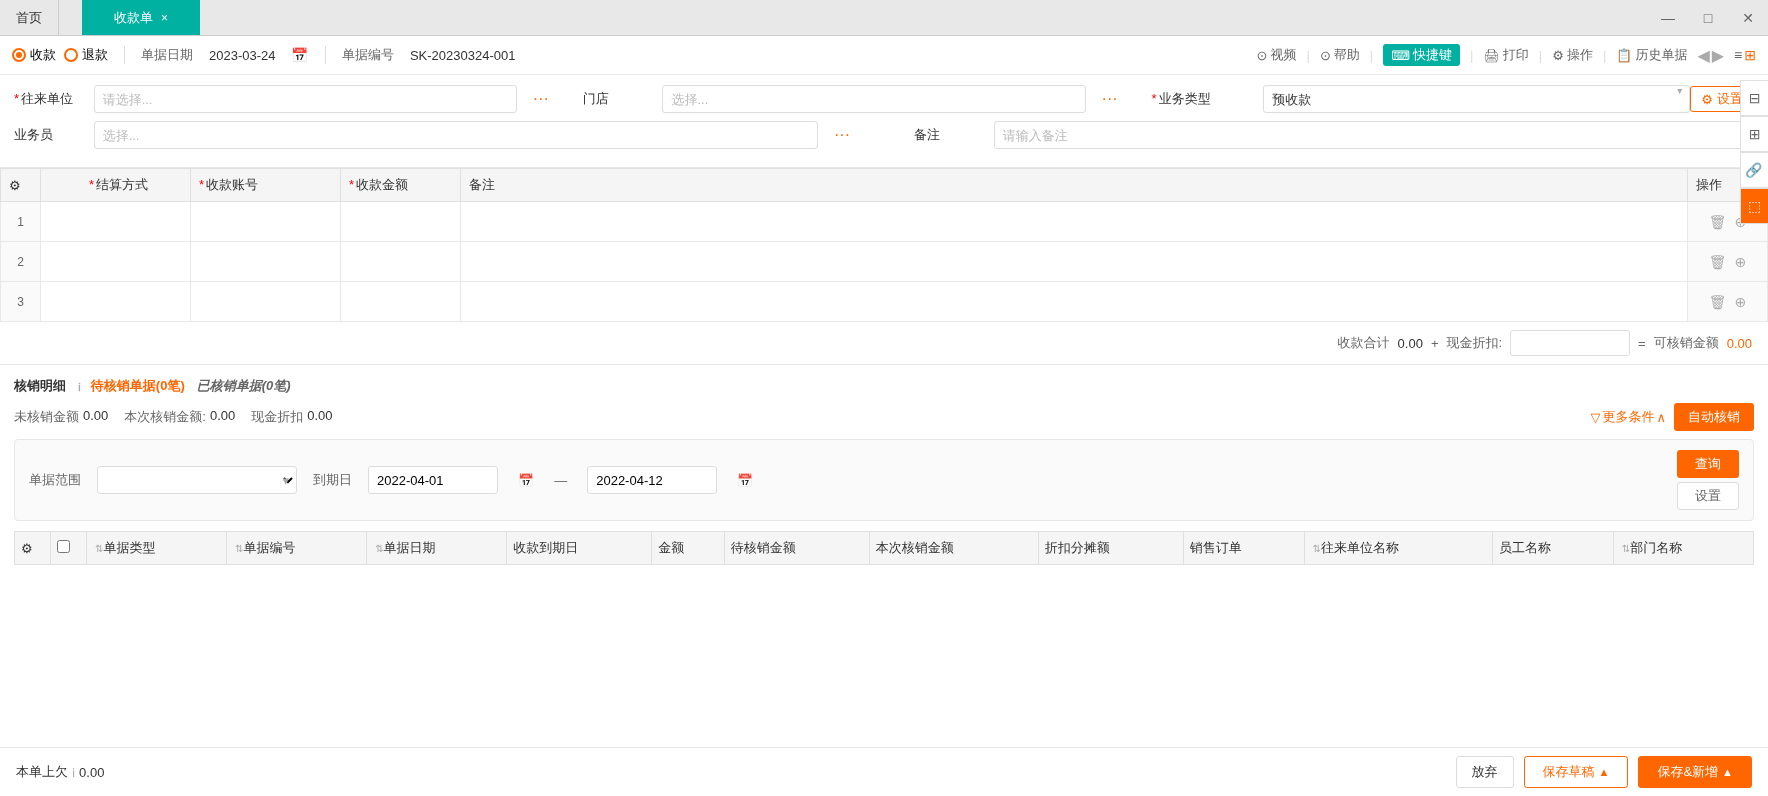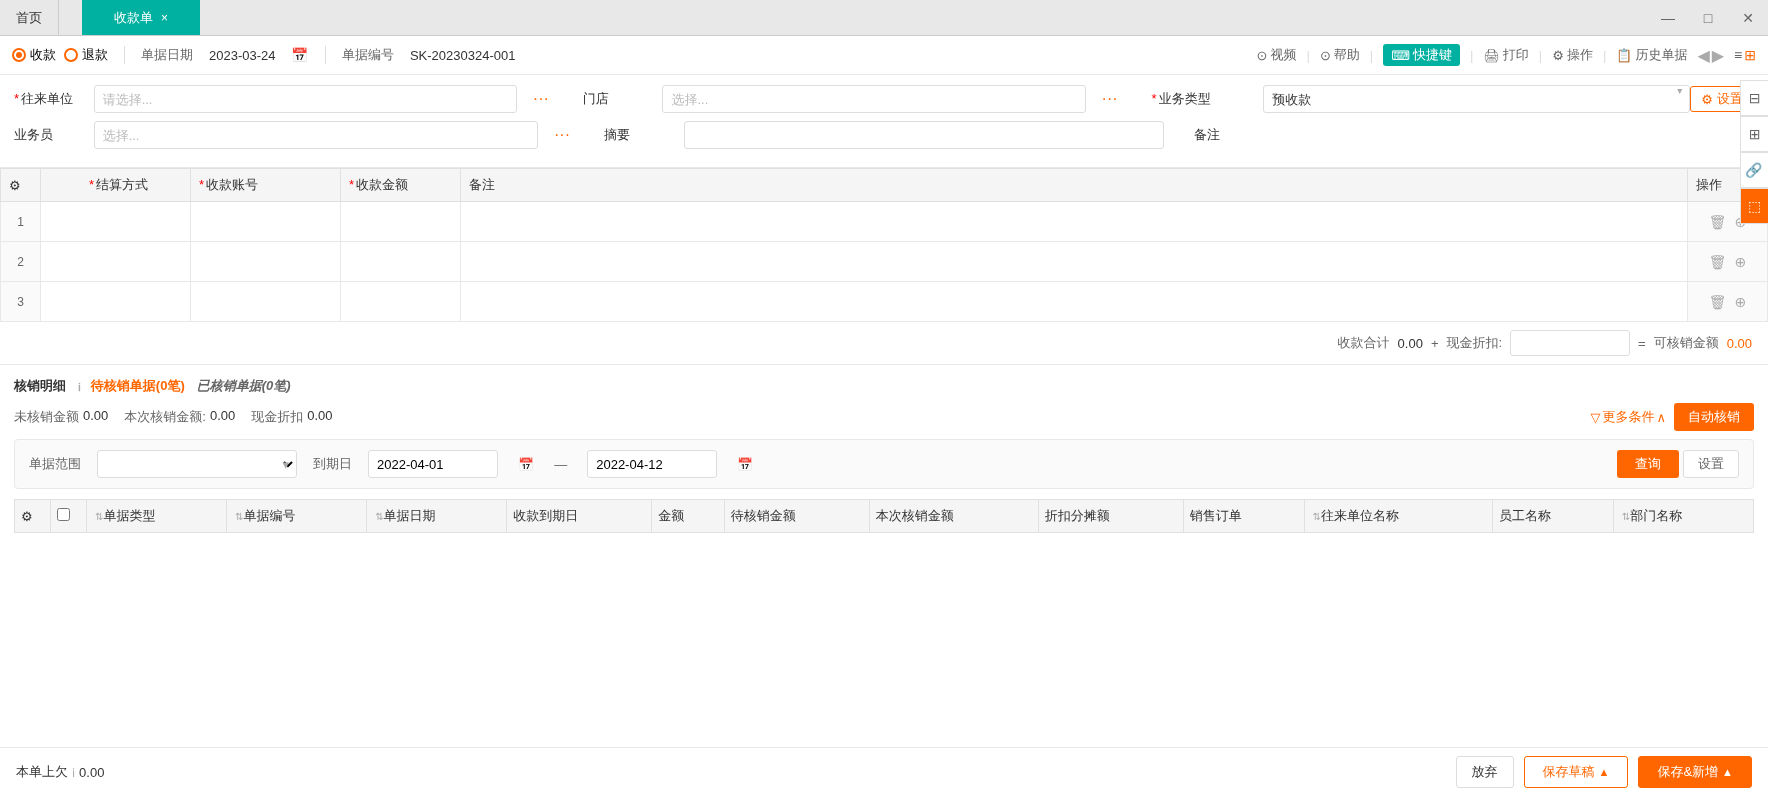--- a/index.html
+++ b/index.html
@@ -117,21 +117,21 @@
     .date-cal { color: #aaa; cursor: pointer; margin-left: 4px; }
     .date-sep { color: #666; margin: 0 4px; }
     .query-btn {
       background: #f60; color: #fff; border: none; padding: 5px 18px;
       border-radius: 3px; cursor: pointer; font-size: 13px; margin-left: auto;
     }
     .setting-btn2 {
       background: #fff; color: #666; border: 1px solid #ddd; padding: 4px 14px;
       border-radius: 3px; cursor: pointer; font-size: 13px;
     }
-    .filter-actions { display: flex; flex-direction: row; gap: 4px; margin-left: auto; }
+    .filter-actions { display: flex; flex-direction: column; gap: 4px; margin-left: auto; }
 
     
     .bottom-table { width: 100%; border-collapse: collapse; font-size: 12px; }
     .bottom-table th {
       background: #f5f5f5; border: 1px solid #e0e0e0; padding: 7px 6px;
       color: #333; font-weight: 500; text-align: left; white-space: nowrap;
     }
     .sort-icon { color: #aaa; font-size: 10px; margin-left: 2px; }
 
     
@@ -284,29 +284,25 @@
       </div>
     </div>
     <div class="form-row">
       <div class="form-field">
         <span class="field-label">业务员</span>
         &nbsp;
         <input class="field-input" type="text" style="width: 260px;" placeholder="选择...">
         <span class="more-btn">···</span>
       </div>
       <div style="flex:0 0 30px"></div>
-      <div class="form-field">
-        <span class="field-label">摘要</span>
-        &nbsp;
-        <input class="field-input" type="text" style="width: 240px;">
-      </div>
       <div style="flex:0 0 30px"></div>
       <div class="form-field">
         <span class="field-label">备注</span>
         &nbsp;
+        <input class="field-input" type="text" style="width: 300px;" placeholder="请输入备注">
       </div>
     </div>
   </div>
 
   <div class="table-section">
     <table class="data-table">
       <thead>
         <tr>
           <th class="gear-icon-cell">⚙</th>
           <th style="width:150px;padding-left:48px;">

